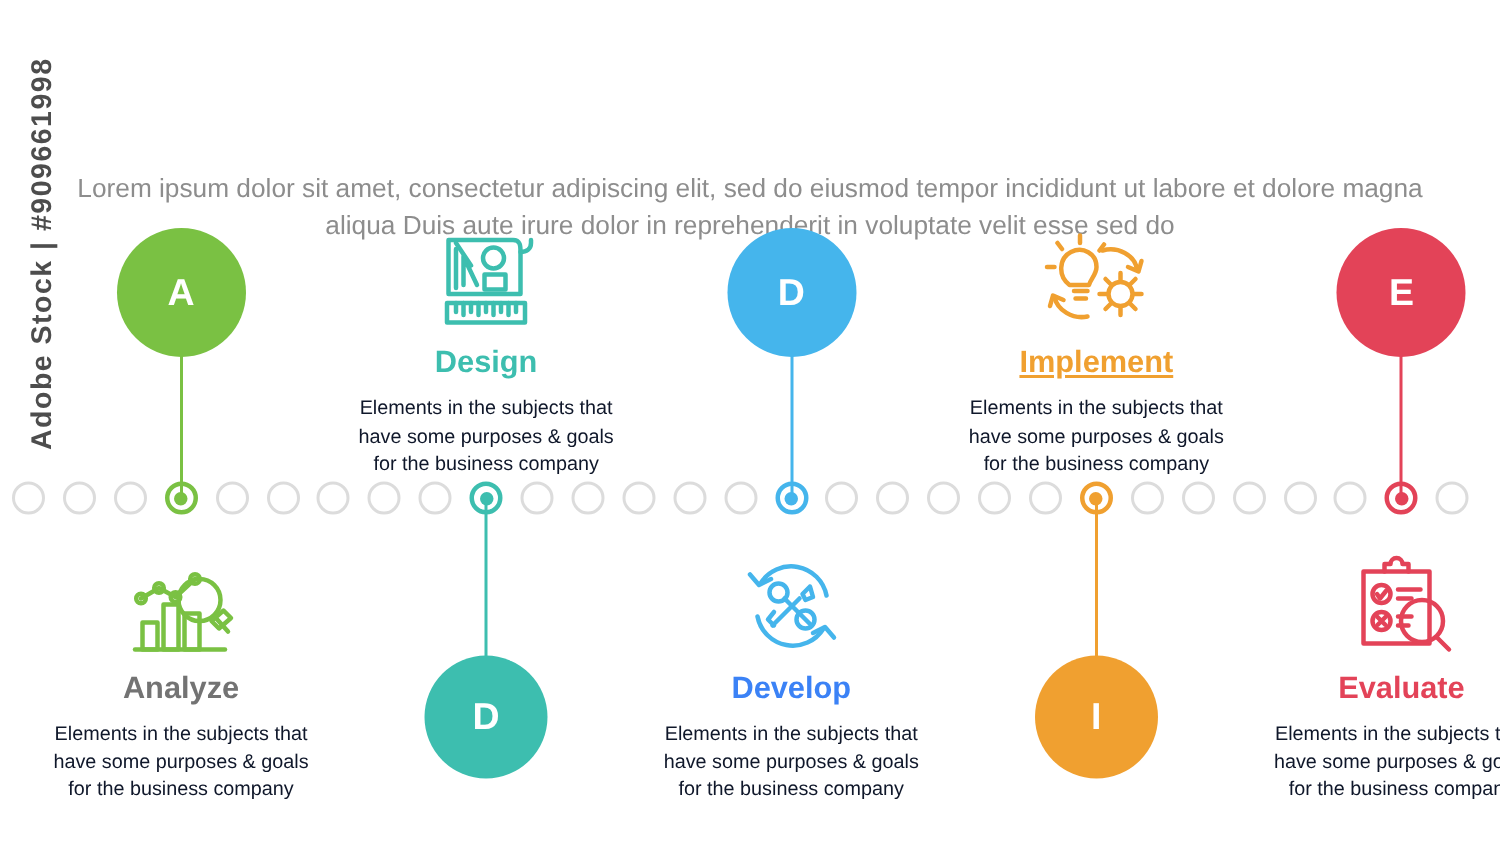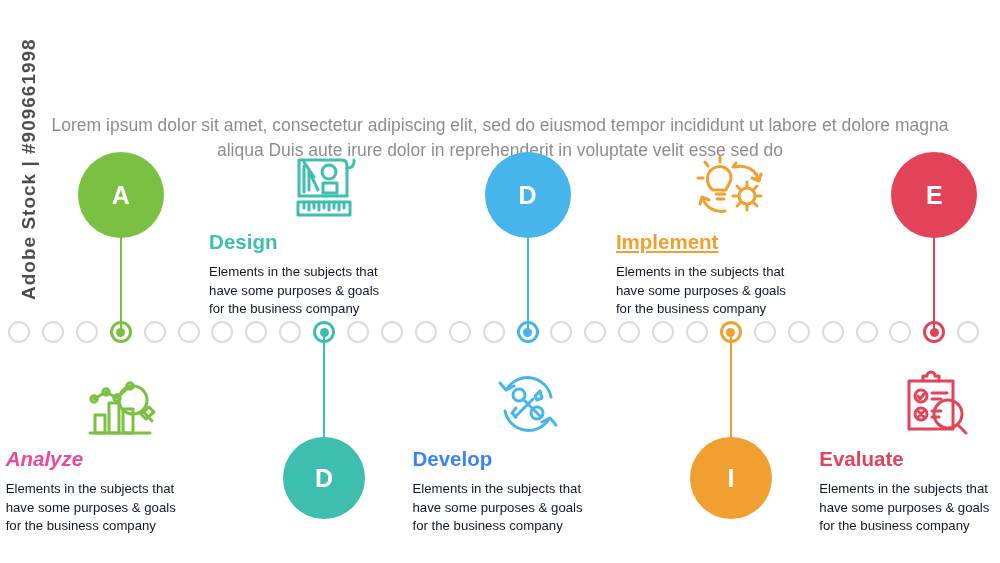--- a/index.html
+++ b/index.html
@@ -48,21 +48,21 @@
   .conn{position:absolute;width:2px;}
 
   
   .bubble{
     position:absolute;border-radius:50%;
     display:flex;align-items:center;justify-content:center;
     color:#ffffff;font-weight:bold;
   }
 
   
-  .block{position:absolute;width:230px;text-align:left;}
+  .block{position:absolute;width:230px;text-align:center;}
   .block .icon{
     height:76px;display:flex;align-items:flex-end;justify-content:center;
     margin-bottom:6px;
   }
   .block .heading{
     font-size:20.5px;font-weight:bold;line-height:24px;margin-bottom:9px;
   }
   .block .desc{
     font-size:13.2px;line-height:18.5px;color:#0f172a;font-weight:400;
     white-space:pre-line;
@@ -145,21 +145,21 @@
               <circle cx="10" cy="20" r="3.2"></circle>
               <circle cx="22" cy="13" r="3.2"></circle>
               <circle cx="33" cy="19" r="3.2"></circle>
               <circle cx="46" cy="7" r="3.2"></circle>
               <circle cx="49" cy="21" r="14"></circle>
               <path d="M59 32 L68 42"></path>
               <path d="M57 35 L65 28 L70 33 L62 40 Z"></path>
             </g>
           </svg>
         </div>
-        <div class="heading" style="color: #ec4899; font-style: italic;">Analyze</div>
+        <div class="heading" style="color: #737373;">Analyze</div>
         <div class="desc">Elements in the subjects that
 have  some purposes &amp; goals
 for the  business company</div>
       </div>
       <div class="conn" style="background: rgb(61, 190, 175); left: 323.1px; top: 332px; height: 146px;"></div>
       <div class="bubble" style="width: 82px; height: 82px; left: 283.1px; top: 437px; background: rgb(61, 190, 175); font-size: 25px;">
         <span>D</span>
       </div>
       <div class="block" style="left: 209.1px; top: 148px;">
         <div class="icon">

